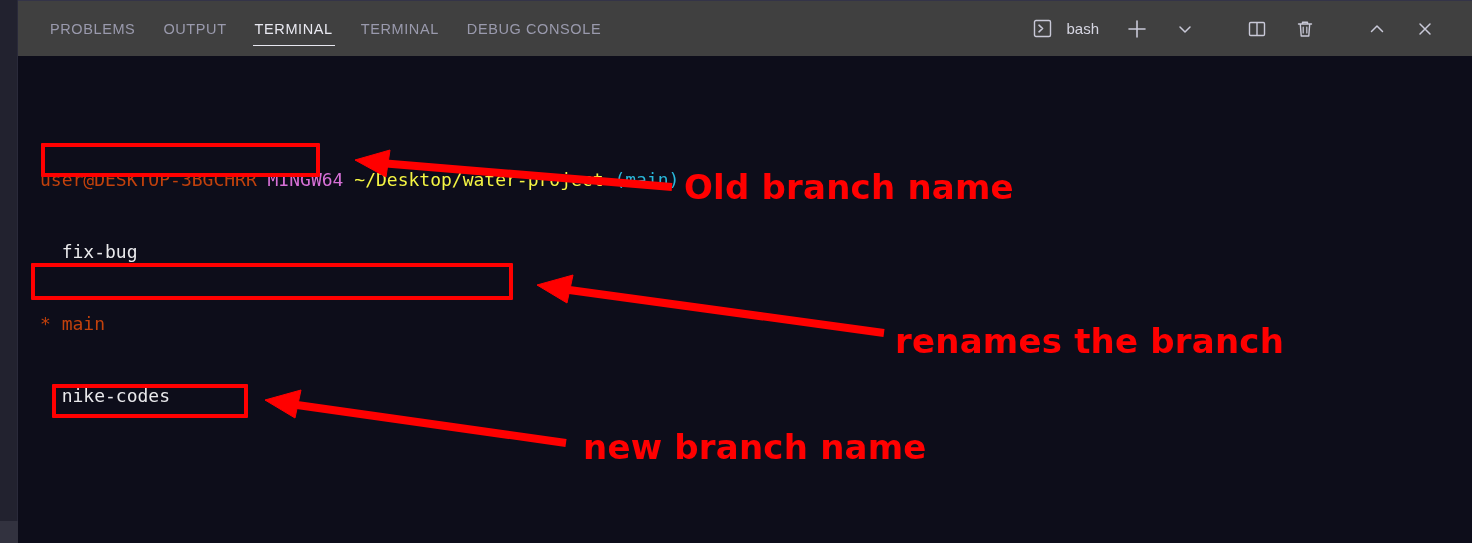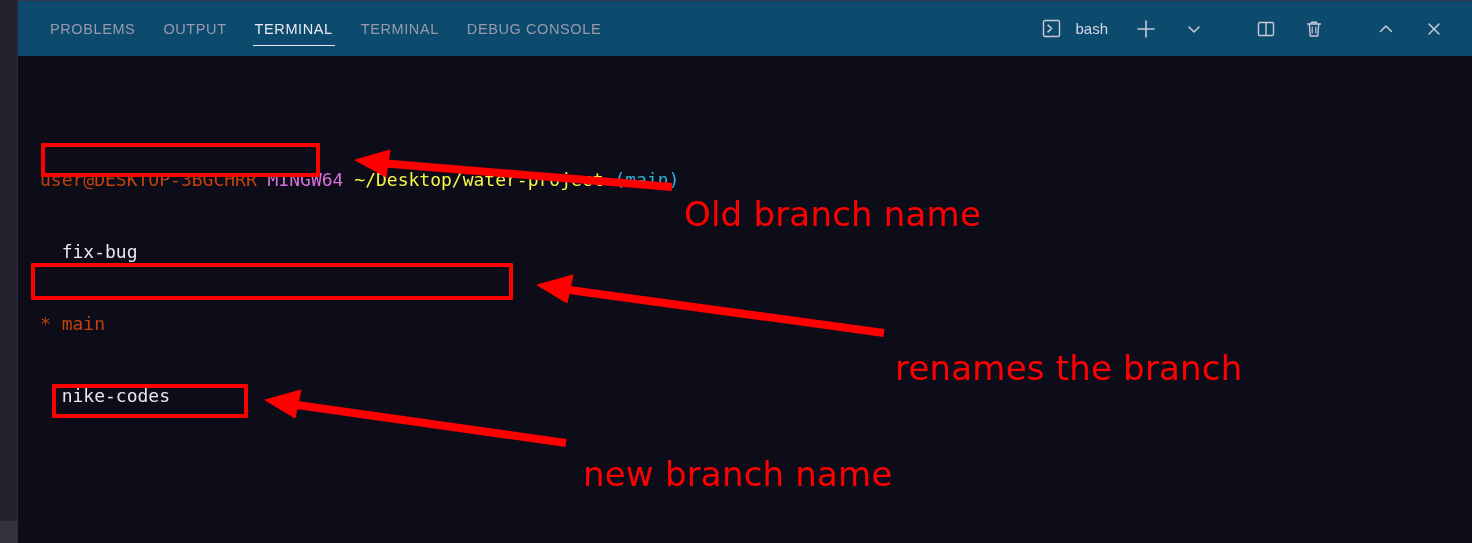--- a/index.html
+++ b/index.html
@@ -31,21 +31,21 @@
     left: 0; bottom: 0;
     width: 18px; height: 22px;
     background: #32323f;
   }
 
   
   .panel-header {
     position: absolute;
     left: 18px; top: 0;
     width: 1454px; height: 56px;
-    background: #0c4a6e;
+    background: #404040;
     border-top: 1px solid #343448;
     box-sizing: border-box;
     display: flex;
     align-items: center;
     justify-content: space-between;
   }
   .tabs {
     display: flex;
     align-items: center;
     height: 100%;
@@ -72,21 +72,21 @@
     left: 12px; right: 12px;
     bottom: 10px;
     height: 1.5px;
     background: #e8e8f0;
   }
 
   .toolbar {
     display: flex;
     align-items: center;
     gap: 16px;
-    padding-right: 22px;
+    padding-right: 31px;
     height: 100%;
   }
   .tb-btn {
     display: flex;
     align-items: center;
     justify-content: center;
     color: #c9c9d8;
     cursor: pointer;
     min-width: 26px;
     height: 30px;
@@ -139,25 +139,24 @@
   .hl-box {
     position: absolute;
     border: 4px solid #ff0000;
     box-sizing: border-box;
     border-radius: 1px;
   }
   .anno-text {
     position: absolute;
     color: #ff0000;
     font-family: "DejaVu Sans", "Liberation Sans", sans-serif;
-    font-weight: normal;
+    font-weight: bold;
     font-size: 34px;
     letter-spacing: 0.2px;
     white-space: nowrap;
-    margin-top: 27px;
   }
 </style>
 </head>
 <body>
 
 <div id="app">
 
   <div class="side-strip"></div>
   <div class="side-strip-bottom"></div>
 

